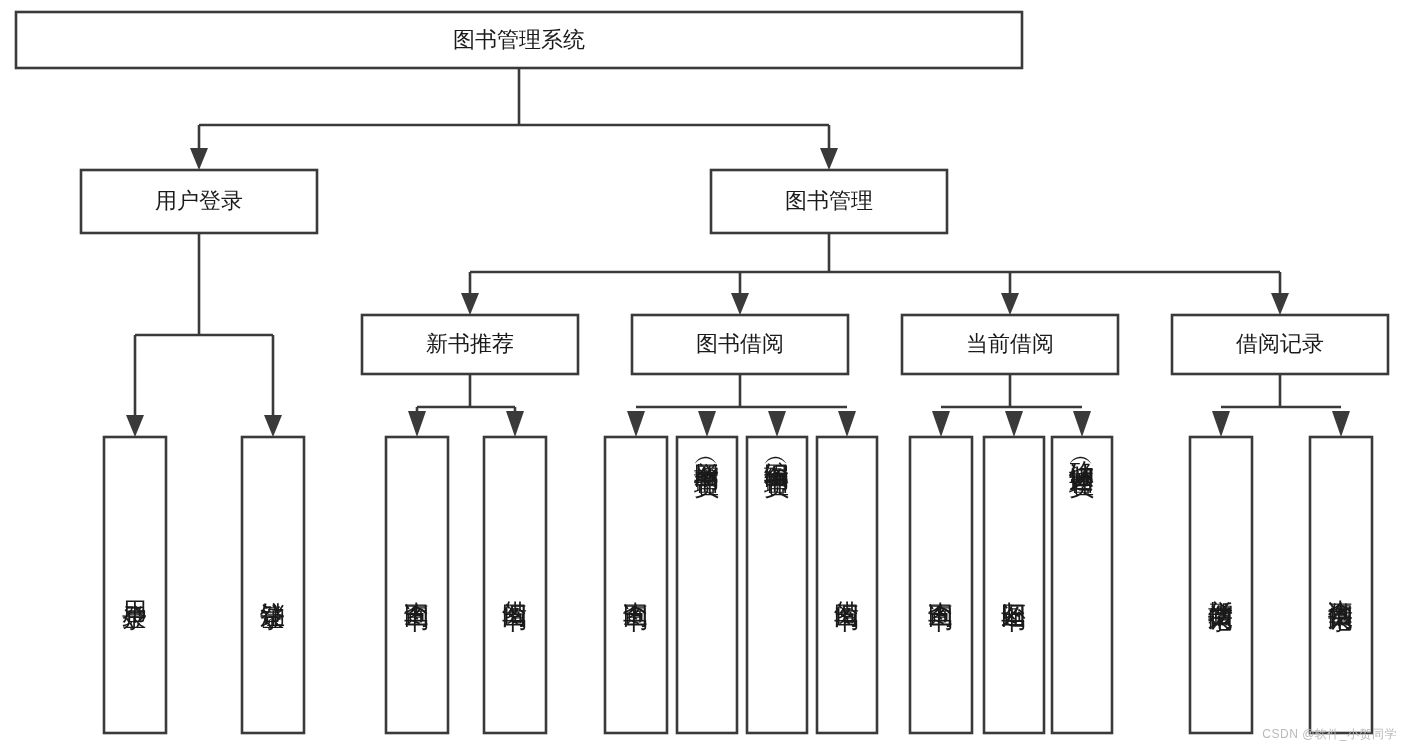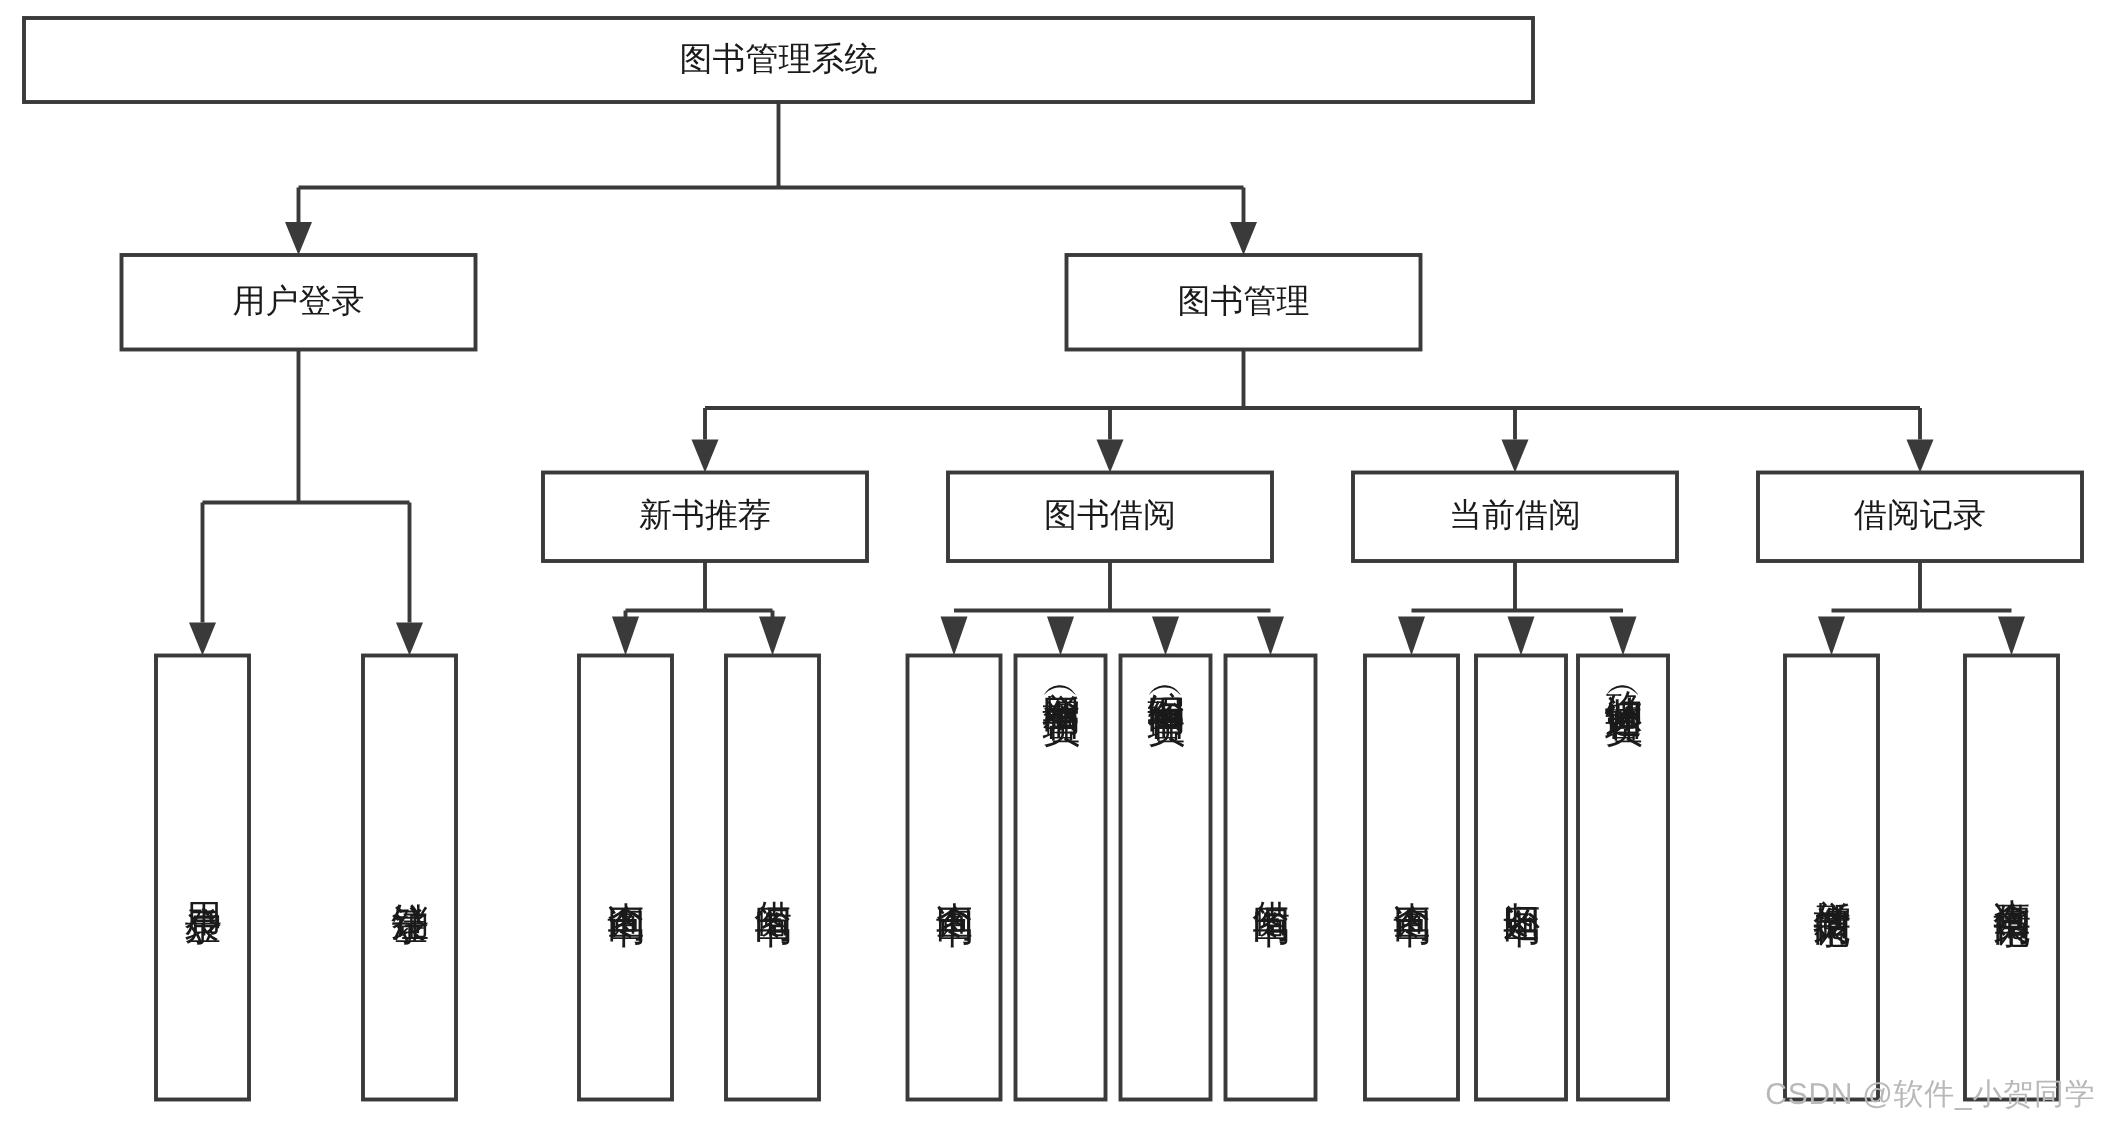--- a/index.html
+++ b/index.html
@@ -69,21 +69,21 @@
     line-height: 1.12;
     letter-spacing: 2px;
     color: #1a1a1a;
     white-space: nowrap;
   }
   .watermark {
     position: absolute;
     right: 8px;
     bottom: 4px;
     font-family: "Liberation Sans", "DejaVu Sans", sans-serif;
-    font-size: 20px;
+    font-size: 12px;
     color: #b9b9b9;
     letter-spacing: 0.5px;
     white-space: nowrap;
   }
 </style>
 </head>
 <body>
 
 <div id="diagram-root">
 

